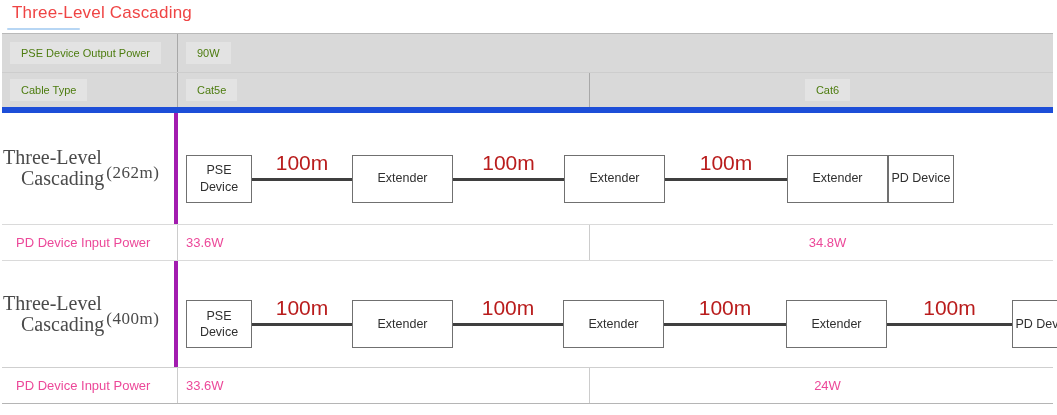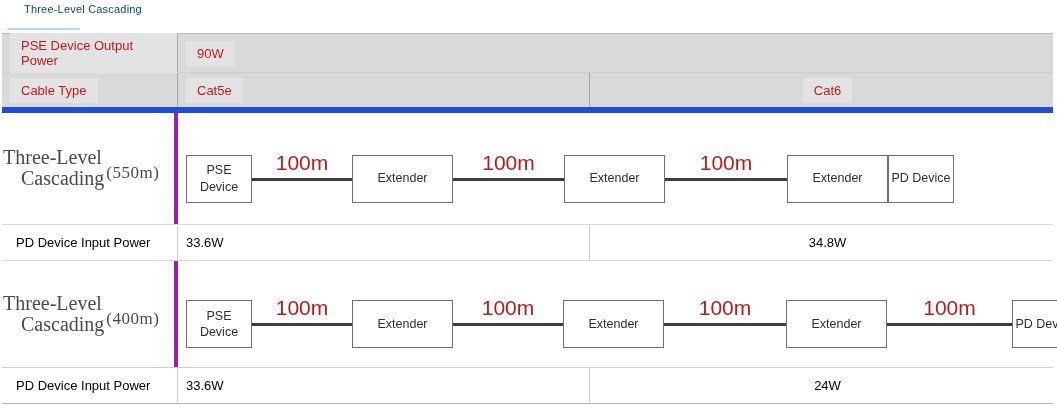--- a/index.html
+++ b/index.html
@@ -2,22 +2,22 @@
 <html><head>
 <meta charset="utf-8">
 <style>
   * { margin:0; padding:0; box-sizing:border-box; }
   html,body { background:#fff; }
   .page {
     position:relative; width:1057px; height:415px; background:#fff;
     font-family:"Liberation Sans", sans-serif; color:#333; overflow:hidden;
   }
   .page-title {
-    position:absolute; left:24px; top:3px;
-    font-size:11px; color:#0c4a6e; letter-spacing:0.2px;
+    position:absolute; left:12px; top:3px;
+    font-size:17px; color:#ef4444; letter-spacing:0.2px;
   }
   .title-underline {
     position:absolute; left:7px; top:28px; width:73px; height:2px;
     background:#b7d6f4; border-radius:1px;
   }
   .spec-table { position:absolute; left:2px; top:33px; width:1051px; }
   .row { display:flex; width:100%; }
   .row-gray { background:#d9d9d9; }
   .row-pse-output { height:40px; border-top:1px solid #b9b9b9; border-bottom:1px solid #cdcdcd; }
   .row-cable { height:40px; border-bottom:6px solid #1d4ed8; }
@@ -29,22 +29,22 @@
   .cell { display:flex; align-items:center; }
   .cell-label { width:176px; padding-left:8px; flex:none; }
   .gray-div   { border-right:1px solid #a8a8a8; }
   .white-div  { border-right:1px solid #cccccc; }
   .diag-div   { border-right:4px solid #a21caf; }
   .cell-cat5e { width:412px; flex:none; padding-left:8px; }
   .cell-cat6  { flex:1; padding-left:12px;justify-content:center; }
   .cell-span  { flex:1; padding-left:8px; }
   .cell-diagram { flex:1; padding-left:8px;margin-top:20px; }
 
-  .cell-text { font-size:13px; color:#000000; }
-  .patch { display:inline-block; background:#e3e3e3; padding:5px 11px; font-size:13px; color:#b91c1c; }
+  .cell-text { font-size:13px; color:#ec4899; }
+  .patch { display:inline-block; background:#e3e3e3; padding:5px 11px; font-size:11px; color:#4d7c0f; }
 
   
   .cascade-label {
     width:176px; flex:none; display:flex; flex-direction:column; justify-content:center;
     font-family:"Liberation Serif", serif; color:#4a4a4a; font-size:20px; line-height:21px;
   }
   .cascade-line1 { padding-left:1px; }
   .cascade-line2 { padding-left:19px; white-space:nowrap; }
   .cascade-distance {
     font-size:17px; position:relative; top:-7px; margin-left:2px; letter-spacing:0.5px;
@@ -93,21 +93,21 @@
         <span class="patch">Cat5e</span>
       </div>
       <div class="cell cell-cat6">
         <span class="patch">Cat6</span>
       </div>
     </div>
 
     <div class="row row-diagram">
       <div class="cascade-label diag-div">
         <div class="cascade-line1">Three-Level</div>
-        <div class="cascade-line2"><span>Cascading</span><span class="cascade-distance">(550m)</span></div>
+        <div class="cascade-line2"><span>Cascading</span><span class="cascade-distance">(262m)</span></div>
       </div>
       <div class="cell cell-diagram">
         <div class="diagram">
           <div class="dbox dbox-narrow">PSE Device</div>
           <div class="dseg" style="width:100px">
             <div class="cable"></div>
             <div class="dist">100m</div>
           </div>
           <div class="dbox dbox-wide">Extender</div>
           <div class="dseg" style="width:111px">

